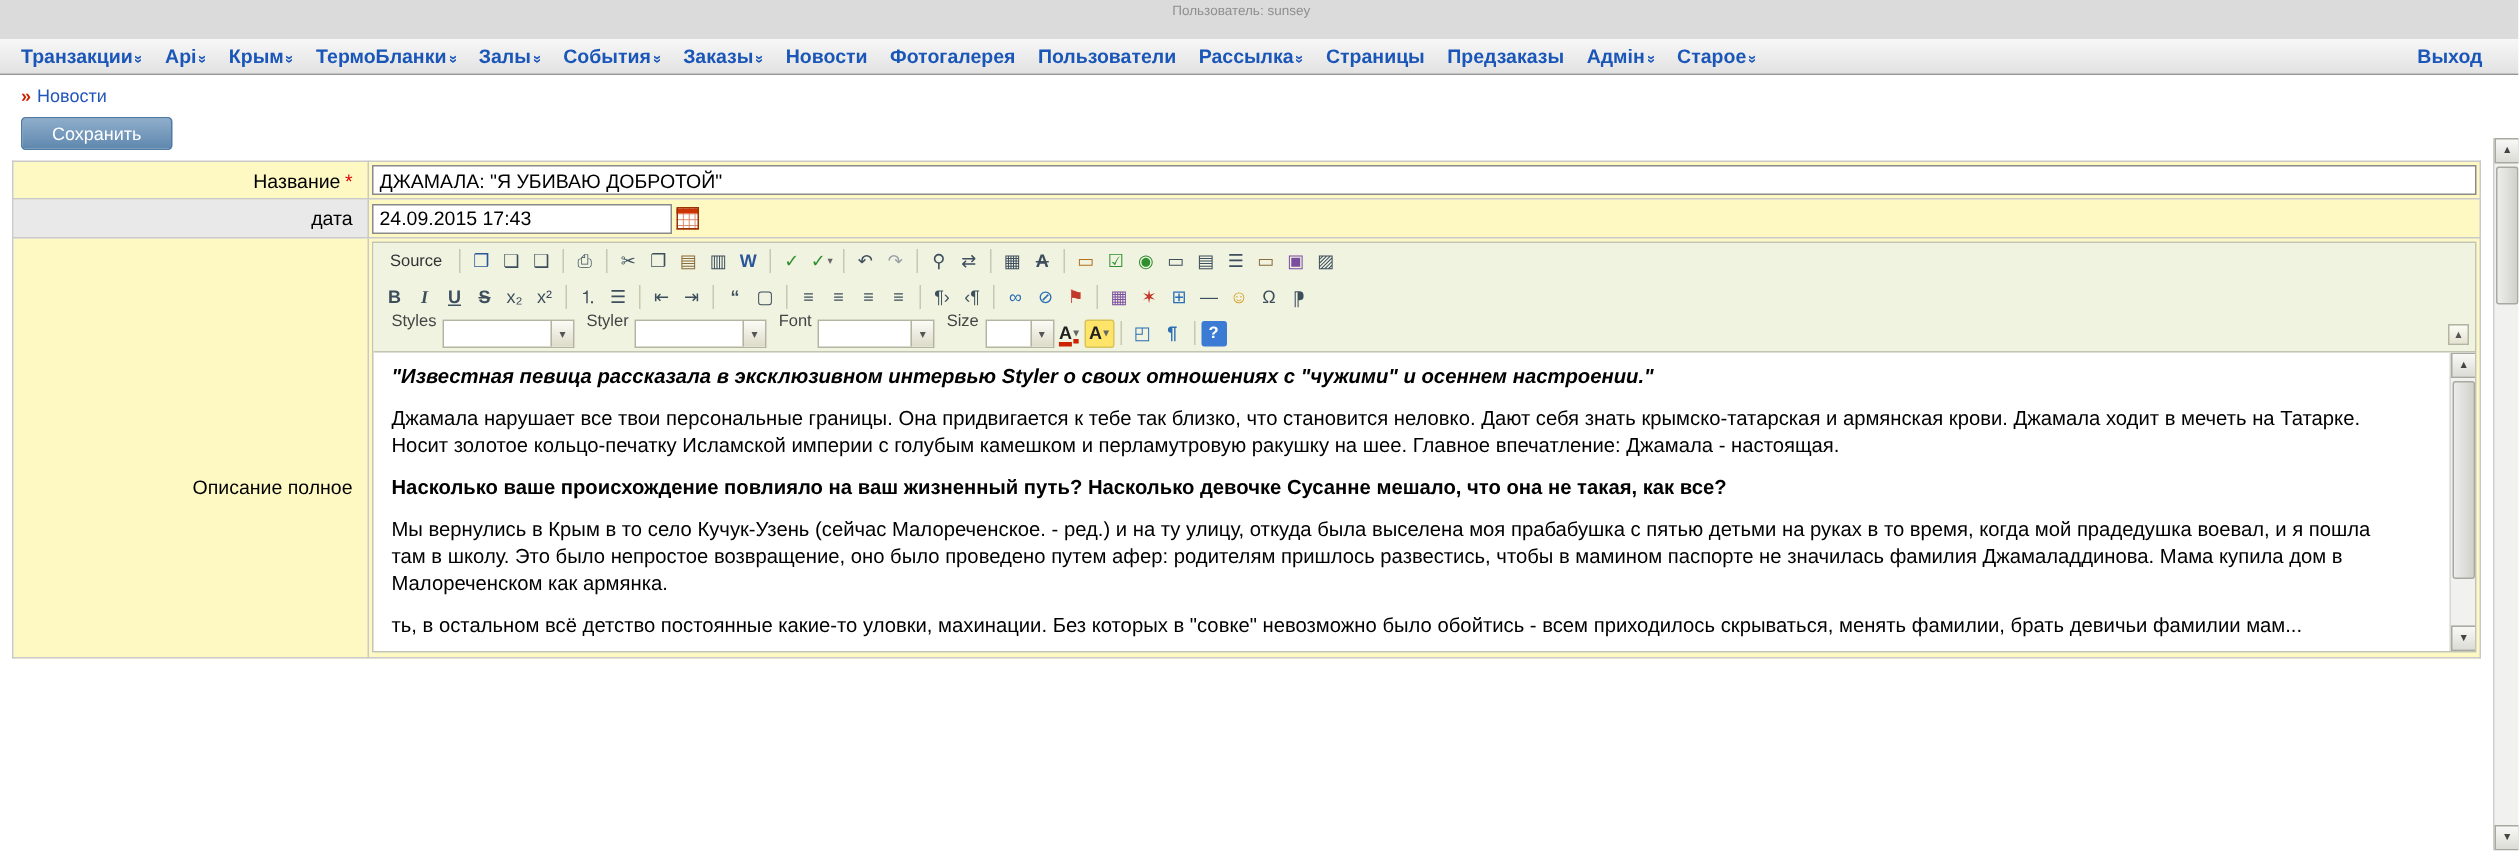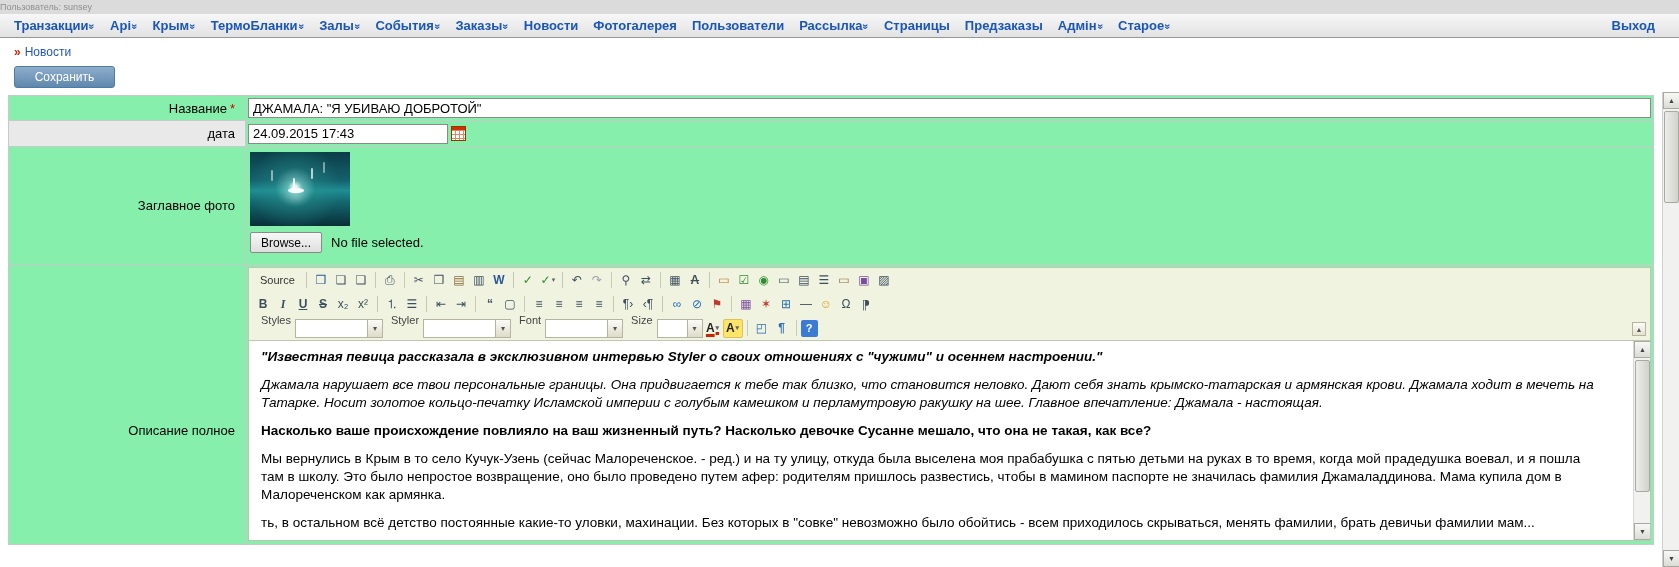--- a/index.html
+++ b/index.html
@@ -2,22 +2,22 @@
 <html><head>
 <meta charset="utf-8">
 <style>
   * { box-sizing: border-box; margin: 0; padding: 0; }
   html,body { width:1679px; height:567px; }
   body {
     font-family: "Liberation Sans", sans-serif;
     position: relative; overflow: hidden; background: #fff; color:#000;
   }
   
-  .topbar { height:14px; background:#dbdbdb; font-size:9px; color:#8f8f8f;
-    text-align:left; padding:2px 24px 0 0; }
+  .topbar { height:26px; background:#dbdbdb; font-size:9px; color:#8f8f8f;
+    text-align:center; padding:2px 24px 0 0; }
   
   .nav { height:24px; background:linear-gradient(#f7f7f7,#e2e2e2);
     border-bottom:1px solid #979797; display:flex; align-items:center;
     padding:0 24px 0 14px; font-size:13px; font-weight:bold; }
   .nav-items { display:flex; align-items:center; }
   .nav-link { color:#1a56b8; text-decoration:none; margin-right:15px; cursor:pointer; white-space:nowrap; }
   .caret { display:inline-block; transform:rotate(90deg); font-size:10px; margin-left:1px; }
   .caret:empty { display:none; }
   .nav-logout { margin-left:auto; color:#1a56b8; text-decoration:none; cursor:pointer; }
   
@@ -25,21 +25,21 @@
   .bc-marker { color:#cc2200; font-weight:bold; margin-right:4px; }
   .bc-link { color:#2255bb; cursor:pointer; }
   
   .save-btn { display:block; margin:7px 0 0 14px; width:101px; height:22px;
     border:1px solid #4e7ba6; border-radius:3px;
     background:linear-gradient(#8fadcb,#5f88ae); color:#fff; font-weight:normal;
     font-size:12px; font-family:inherit; cursor:pointer; }
   
   .form-table { border-collapse:collapse; margin:7px 0 0 8px; width:1646px;
     table-layout:fixed; font-size:13px; }
-  .form-table td { border:1px solid #c9c9c9; vertical-align:middle; background:#86efac; }
+  .form-table td { border:1px solid #c9c9c9; vertical-align:middle; background:#fef9c3; }
   td.lbl { width:237px; text-align:right; padding-right:10px; }
   tr.r-date td.lbl, tr.r-active td.lbl { background:#e9e9e9; }
   td.val { padding:2px; }
   .req { color:#d00; margin-left:3px; }
   tr.r-title{height:25px} tr.r-date{height:26px} tr.r-photo{height:118px}
   tr.r-active{height:26px} tr.r-desc{height:280px}
   tr.r-desc td.lbl { vertical-align:top; padding-top:158px; }
   tr.r-desc td.val { vertical-align:top; }
   .txt { height:20px; border:1px solid #8a8a8a; font-size:13px; font-family:inherit;
     padding:1px 4px; background:#fff; }
@@ -96,21 +96,21 @@
   .combo-arrow { width:15px; height:100%; border-left:1px solid #b3b5a0;
     background:linear-gradient(#fcfcf8,#dddbc8); display:flex; align-items:center;
     justify-content:center; font-size:8px; color:#555; }
   .collapse-btn { position:absolute; right:4px; bottom:4px; width:14px; height:14px;
     border:1px solid #b3b5a0; background:linear-gradient(#fcfcf8,#e4e2d0);
     display:flex; align-items:center; justify-content:center; font-size:7px; color:#555; cursor:pointer; }
   .ed-content { position:relative; height:199px; overflow:hidden;
     padding:7px 44px 0 12px; font-size:13.5px; line-height:18px; cursor:text; }
   .ed-content p { margin:0 0 10px; }
   p.bi { font-weight:bold; font-style:italic; }
-  p.i { font-style:italic; }
+  p.i { }
   p.b { font-weight:bold; }
   
   .sb { background:#f1f1ef; }
   .sb-btn { position:absolute; left:0; width:17px; height:17px;
     background:linear-gradient(#f8f8f6,#dcdcd6); border:1px solid #a9a9a2;
     display:flex; align-items:center; justify-content:center; font-size:7px; color:#444; cursor:pointer; }
   .sb-up{top:0} .sb-down{bottom:0}
   .sb-thumb { position:absolute; left:1px; width:15px;
     background:linear-gradient(90deg,#ececea,#d2d2cc); border:1px solid #a9a9a2;
     border-radius:2px; cursor:grab; }
@@ -156,30 +156,20 @@
 <table class="form-table">
   <tbody>
       <tr class="r-title">
     <td class="lbl"><span>Название</span><span class="req">*</span></td>
     <td class="val"><input class="txt full" type="text" value="ДЖАМАЛА: &quot;Я УБИВАЮ ДОБРОТОЙ&quot;" style=""></td>
   </tr>
   <tr class="r-date">
     <td class="lbl">дата</td>
     <td class="val">
       <input class="txt date" type="text" value="24.09.2015 17:43" style=""><span class="cal-icon"></span>
-    </td>
-  </tr>
-  <tr class="r-photo">
-    <td class="lbl">Заглавное фото</td>
-    <td class="val photo-cell">
-      <div class="photo-thumb"></div>
-      <div class="file-row">
-        <button class="browse-btn">Browse...</button>
-        <span class="file-status">No file selected.</span>
-      </div>
     </td>
   </tr>
   <tr class="r-desc">
     <td class="lbl">Описание полное</td>
     <td class="val">
       <div class="editor">
         <div class="ed-toolbar">
           <div class="tb-row">
                 <span class="tb srcbtn">Source</span>
                 <span class="tb sep"></span>

